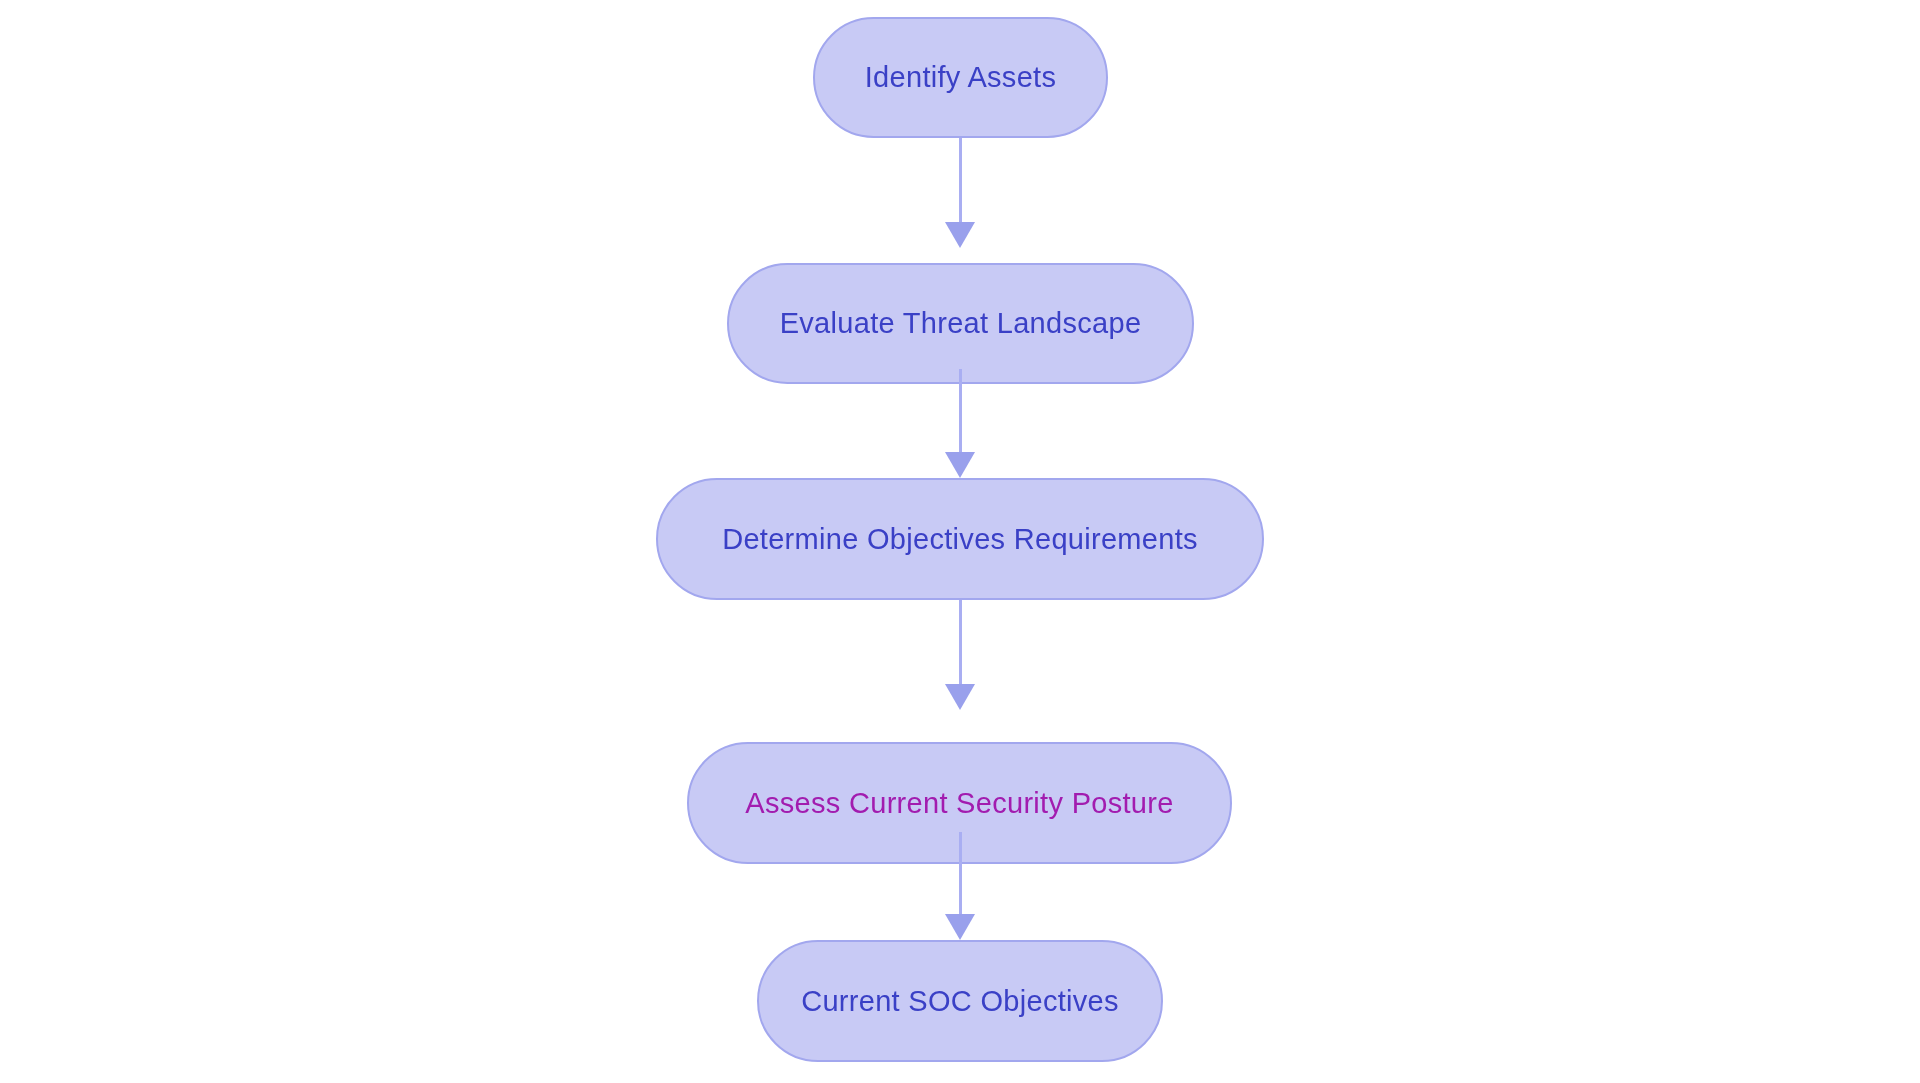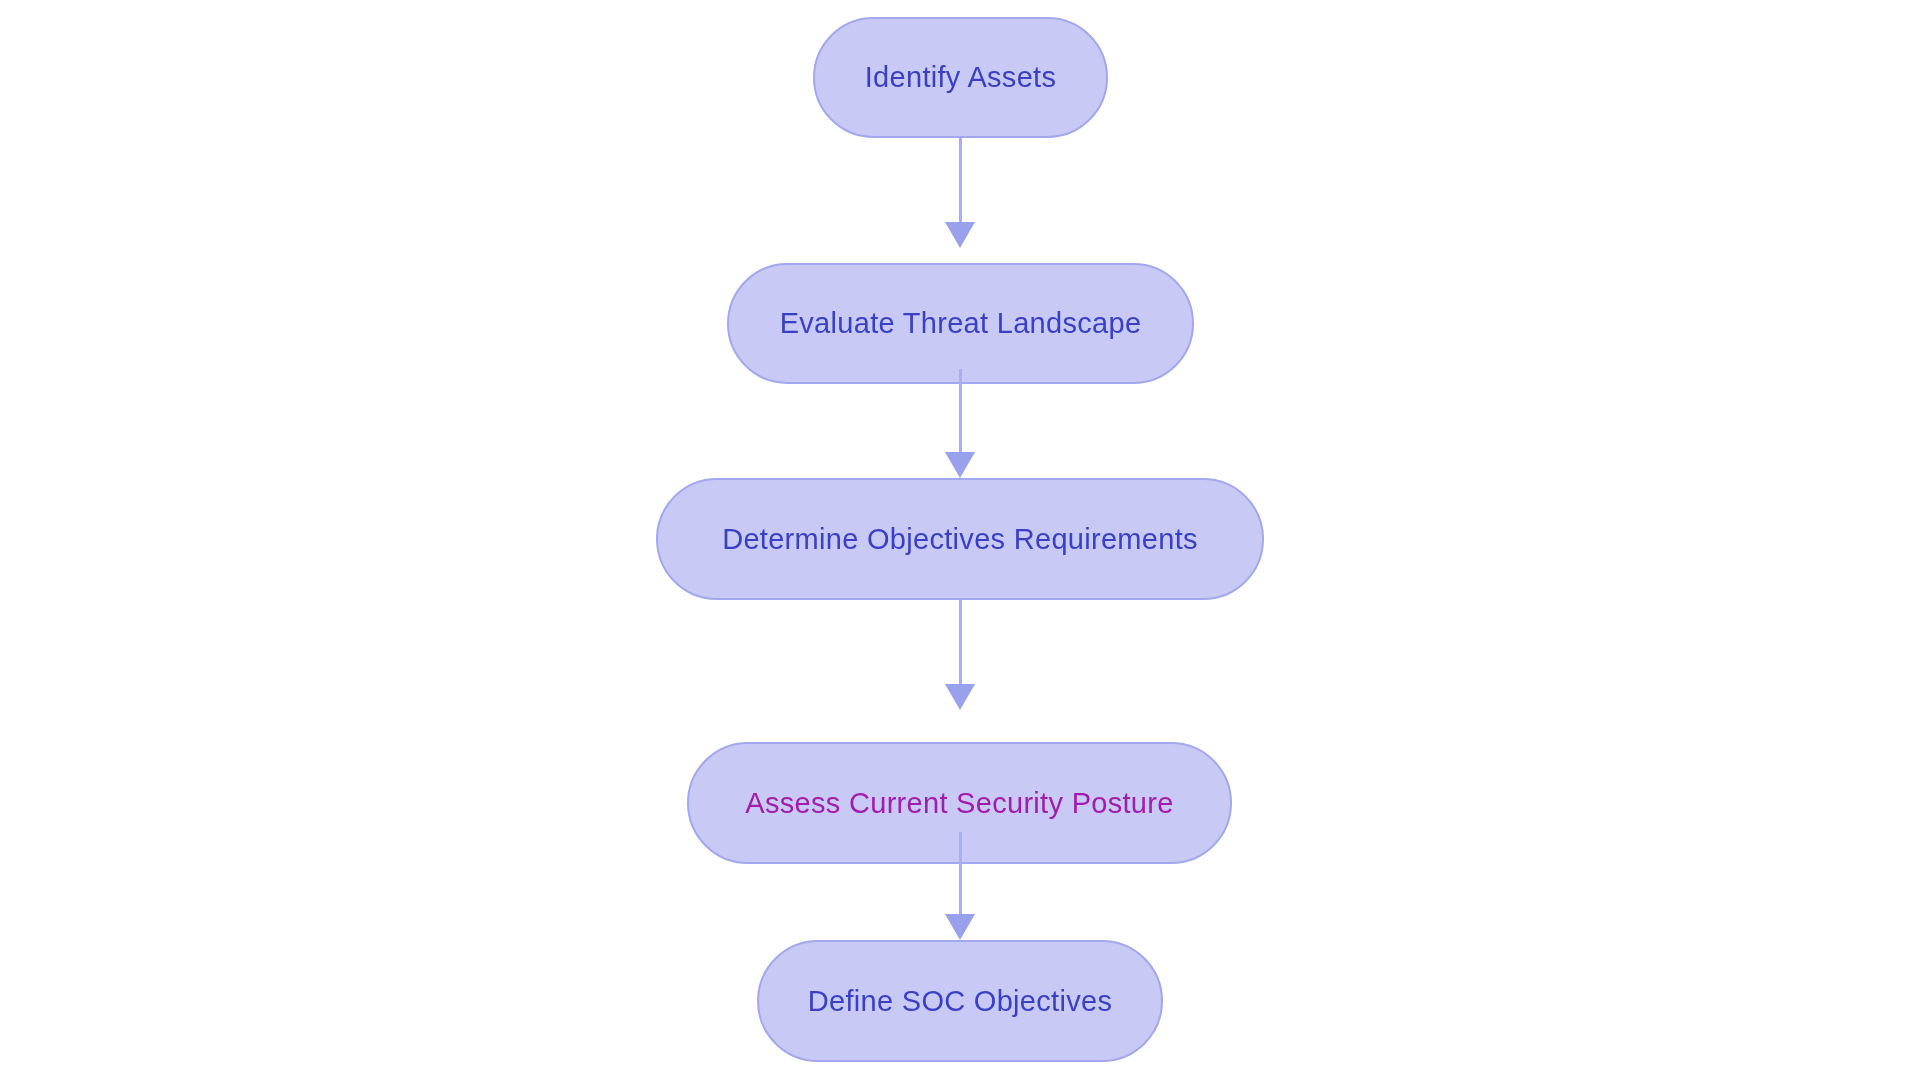--- a/index.html
+++ b/index.html
@@ -50,21 +50,21 @@
 <div id="canvas" style="background: rgb(255, 255, 255);">
 
   <div class="node" style="left: 813px; top: 17px; width: 295px; height: 121px; background: rgb(200, 202, 245); border-color: rgb(162, 167, 238); color: rgb(58, 64, 198);">Identify Assets</div>
 
   <div class="node" style="left: 727px; top: 248px; width: 467px; height: 121px; background: rgb(200, 202, 245); border-color: rgb(162, 167, 238); color: rgb(58, 64, 198); margin-top: 15px;">Evaluate Threat Landscape</div>
 
   <div class="node" style="left: 656px; top: 478px; width: 608px; height: 122px; background: rgb(200, 202, 245); border-color: rgb(162, 167, 238); color: rgb(58, 64, 198);">Determine Objectives Requirements</div>
 
   <div class="node" style="left: 687px; top: 710px; width: 545px; height: 122px; background: rgb(200, 202, 245); border-color: rgb(162, 167, 238); color: #a21caf; margin-top: 32px;">Assess Current Security Posture</div>
 
-  <div class="node" style="left: 757px; top: 940px; width: 406px; height: 122px; background: rgb(200, 202, 245); border-color: rgb(162, 167, 238); color: rgb(58, 64, 198);">Define SOC Objectives</div>
+  <div class="node" style="left: 757px; top: 940px; width: 406px; height: 122px; background: rgb(200, 202, 245); border-color: rgb(162, 167, 238); color: rgb(58, 64, 198);">Current SOC Objectives</div>
 
   <div>
     <div class="edge-line" style="left: 958.5px; top: 138px; height: 88px; background: rgb(169, 174, 242);"></div>
     <div class="edge-head" style="left: 945px; top: 222px; border-top-color: rgb(153, 160, 236);"></div>
   </div>
 
   <div>
     <div class="edge-line" style="left: 958.5px; top: 369px; height: 87px; background: rgb(169, 174, 242);"></div>
     <div class="edge-head" style="left: 945px; top: 452px; border-top-color: rgb(153, 160, 236);"></div>
   </div>

